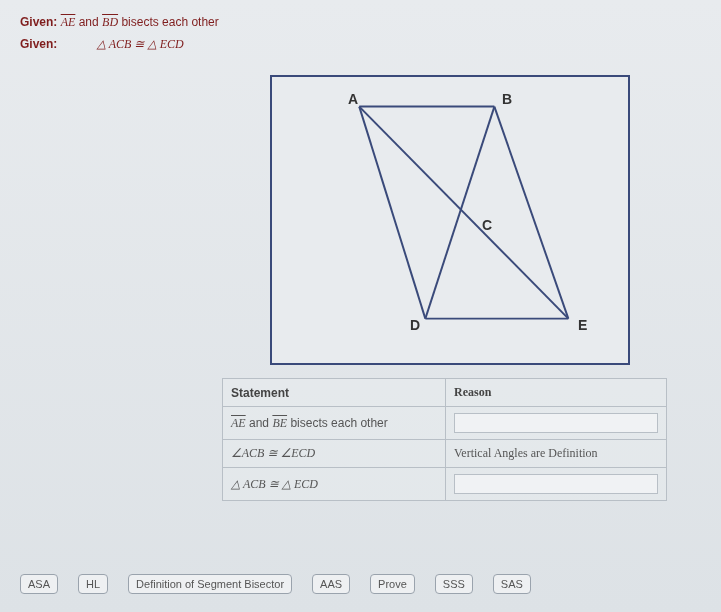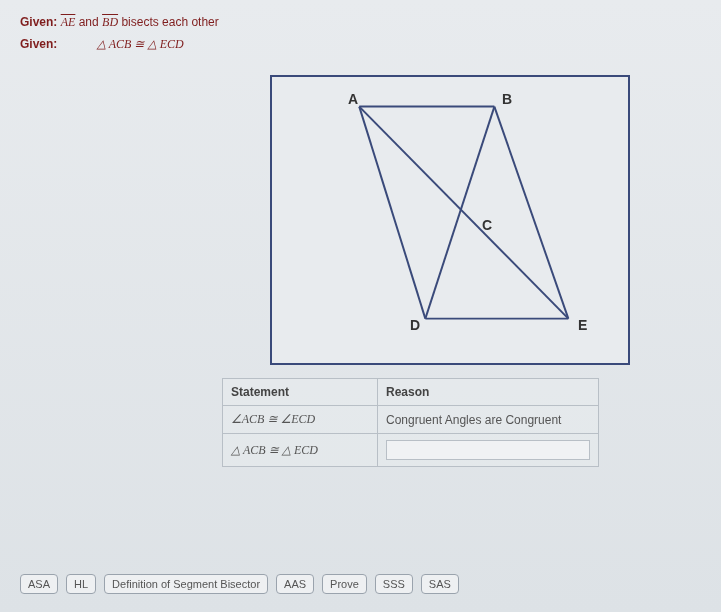--- a/index.html
+++ b/index.html
@@ -56,43 +56,43 @@
       border: 1px solid #b8bfc6;
       padding: 6px 8px;
       text-align: left;
       vertical-align: middle;
       background: rgba(255,255,255,0.15);
     }
     .proof-table th {
       font-weight: bold;
       color: #444;
     }
-    .proof-table .stmt-col { width: 155px; }
-    .proof-table .reason-col { width: 218px; }
+    .proof-table .stmt-col { width: 223px; }
+    .proof-table .reason-col { width: 218px; font-family: Liberation Serif, serif; }
     .reason-drop {
       display: inline-block;
       width: 204px;
       height: 20px;
       border: 1px solid #b8bfc6;
       background: #f0f2f4;
       vertical-align: middle;
     }
     .reason-filled {
       display: inline-block;
       width: 204px;
       padding: 0;
       font-size: 12px;
       color: #555;
     }
     .answer-bank {
       position: absolute;
       left: 20px;
       bottom: 18px;
       display: flex;
-      gap: 8px;
+      gap: 20px;
       flex-wrap: wrap;
     }
     .chip {
       border: 1px solid #9aa3ad;
       border-radius: 4px;
       padding: 3px 7px;
       font-size: 11px;
       background: #eef0f2;
       color: #555;
       cursor: grab;
@@ -128,22 +128,28 @@
   <span class="vlabel" style="left:306px; top:240px;">E</span>
 </div>
 
 <table class="proof-table">
   <tbody>
       <tr>
     <th class="stmt-col">Statement</th>
     <th class="reason-col">Reason</th>
   </tr>
   <tr>
+    <td class="stmt-col">
+      <span class="overline">AE</span><span> and </span><span class="overline">BE</span><span> bisects each other</span>
+    </td>
+    <td class="reason-col"><span class="reason-drop"></span></td>
+  </tr>
+  <tr>
     <td class="stmt-col math">∠ACB ≅ ∠ECD</td>
-    <td class="reason-col"><span class="reason-filled">Congruent Angles are Congruent</span></td>
+    <td class="reason-col"><span class="reason-filled">Vertical Angles are Definition</span></td>
   </tr>
   <tr>
     <td class="stmt-col math">△ ACB ≅ △ ECD</td>
     <td class="reason-col"><span class="reason-drop"></span></td>
   </tr>
 </tbody>
   </table>
 
 <div class="answer-bank">
   <span class="chip">ASA</span>

